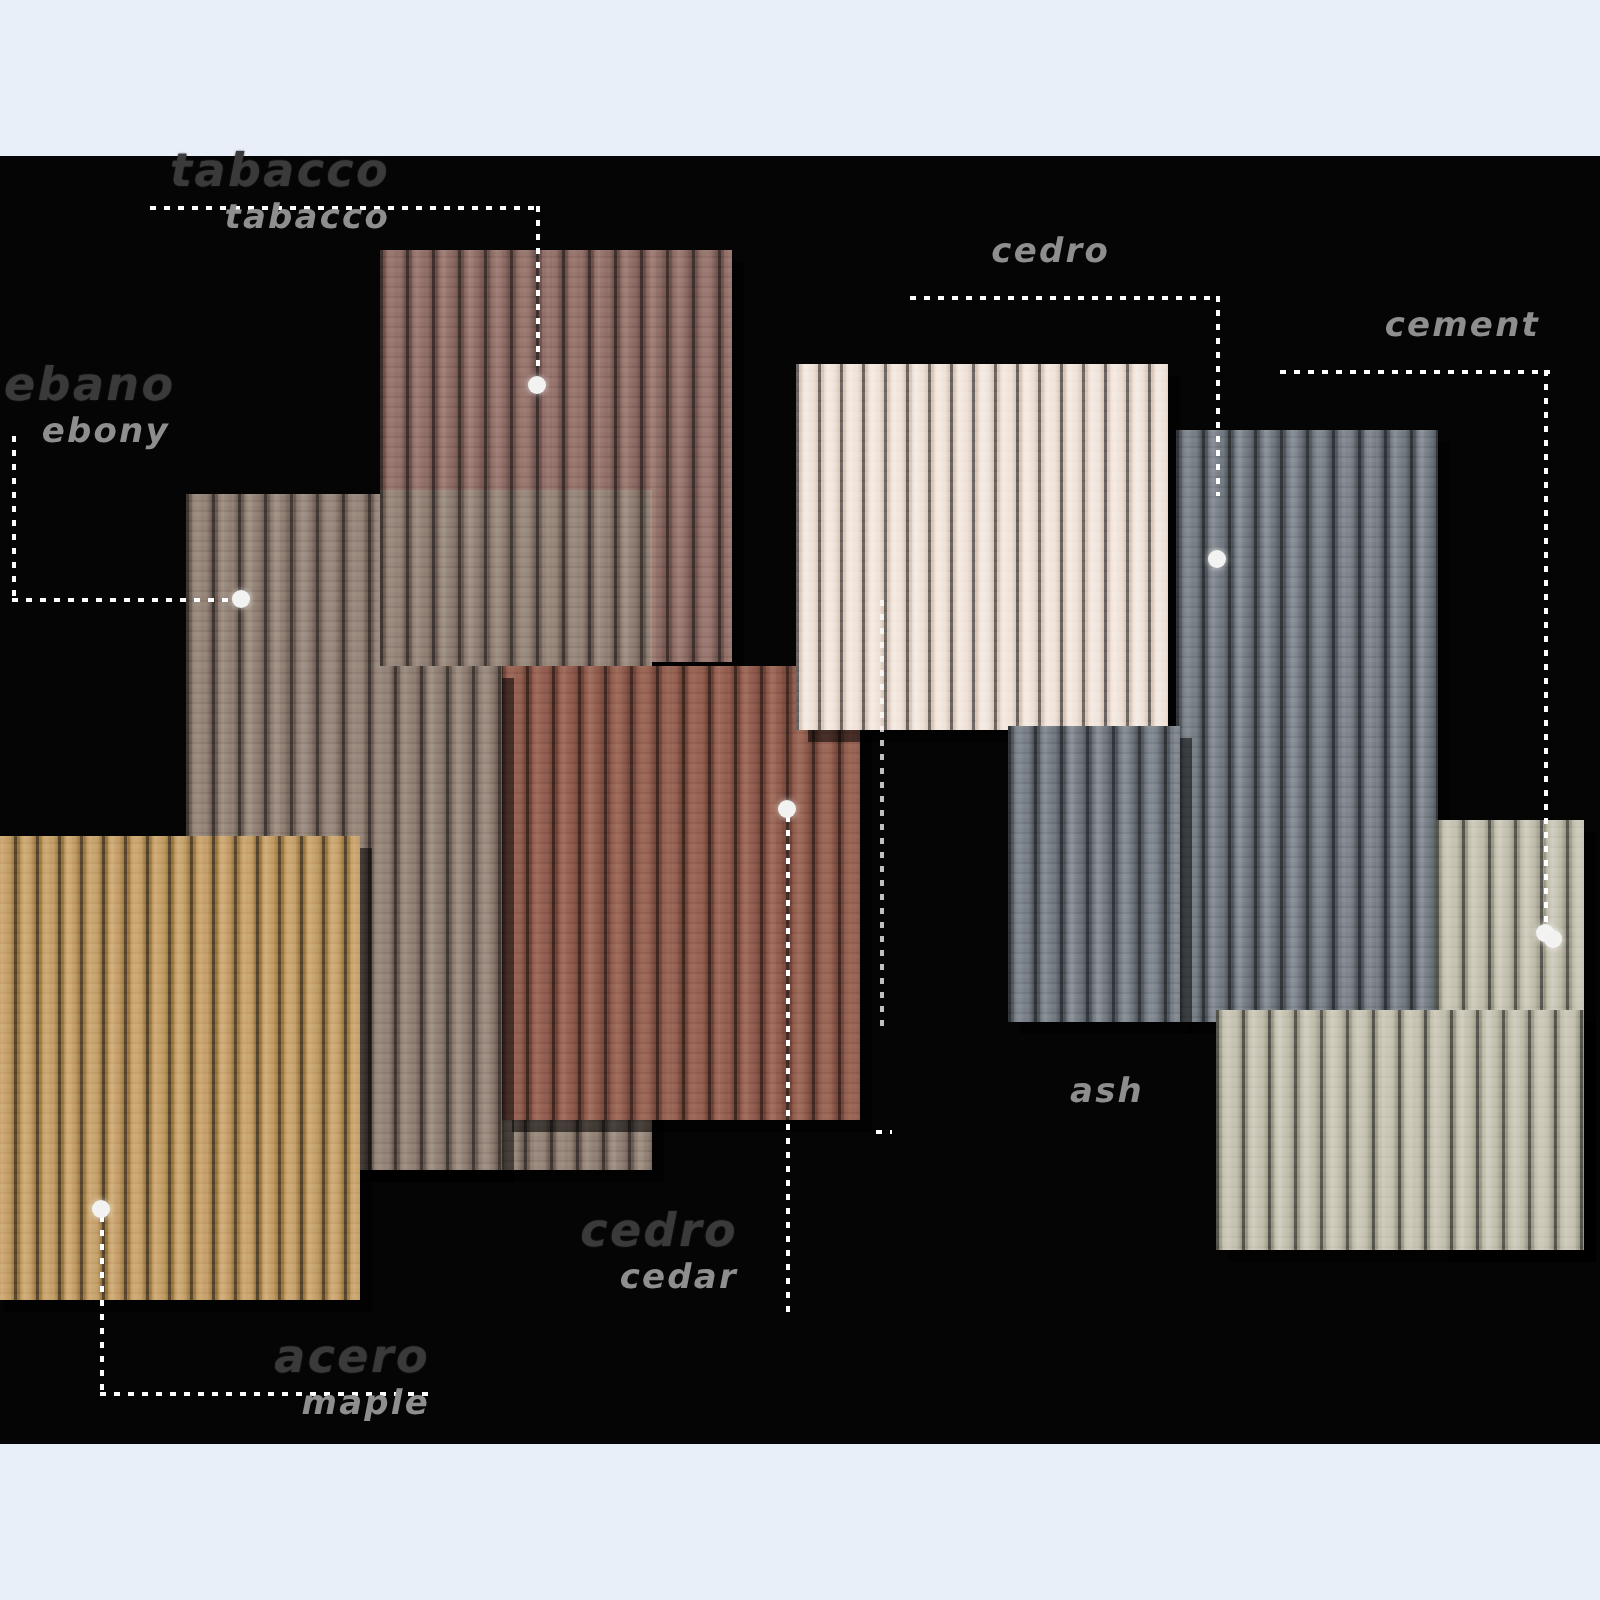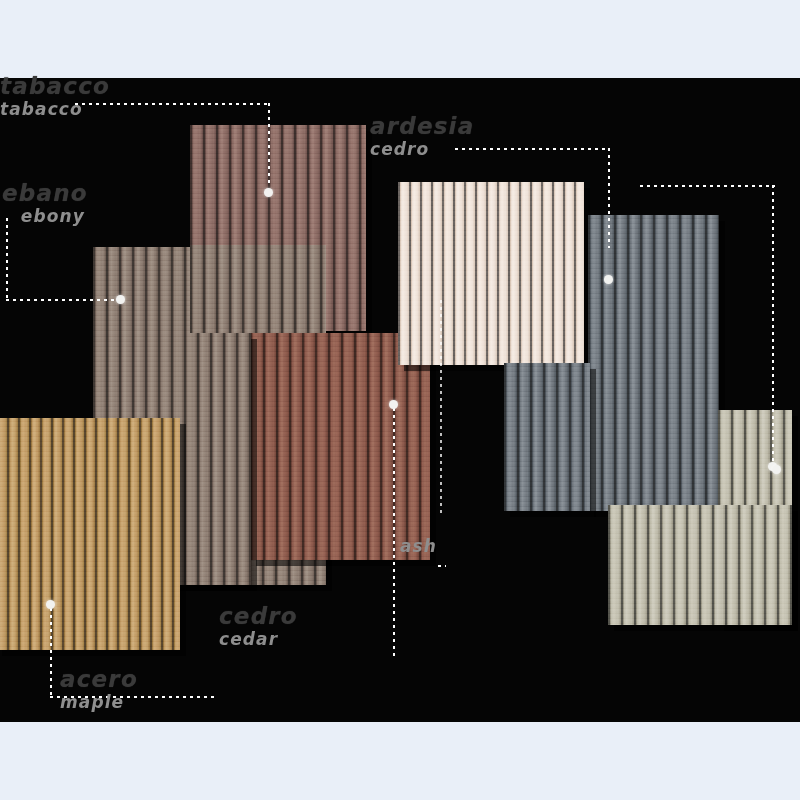--- a/index.html
+++ b/index.html
@@ -34,21 +34,21 @@
   .it{
     font-family:"DejaVu Sans","Liberation Sans",sans-serif;
     font-weight:700;font-style:italic;font-size:23px;letter-spacing:1.2px;
     color:#3a3a3a;text-shadow:0 0 1px #2b2b2b;
   }
   .en{
     font-family:"DejaVu Sans","Liberation Sans",sans-serif;
     font-weight:700;font-style:italic;font-size:17px;letter-spacing:1.1px;
     color:#8e8e8e;margin-top:3px;
   }
-  .label.right{text-align:left;}
+  .label.right{text-align:right;}
 </style>
 </head>
 <body>
 
 <div id="stage">
 
   <div id="field"></div>
 
   <div class="panel" id="p-ebano" style="left:93px;top:247px;width:233px;height:338px;">
     <div class="grain" style="background: rgb(139, 123, 112);"></div>
@@ -170,24 +170,24 @@
     <div class="it">cedro</div>
     <div class="en">cedar</div>
   </div>
 
   <div class="label right" style="left:60px;top:668px;width:155px;">
     <div class="it">acero</div>
     <div class="en">maple</div>
   </div>
 
   <div class="label right" style="left:370px;top:115px;width:185px;">
-    <div class="it">ardesia</div>
     <div class="en">cedro</div>
   </div>
 
   <div class="label right" style="left:575px;top:152px;width:195px;">
+    <div class="en">cement</div>
   </div>
 
   <div class="label right" style="left:400px;top:535px;width:172px;">
     <div class="en">ash</div>
   </div>
 
 </div>
 
 </body></html>

